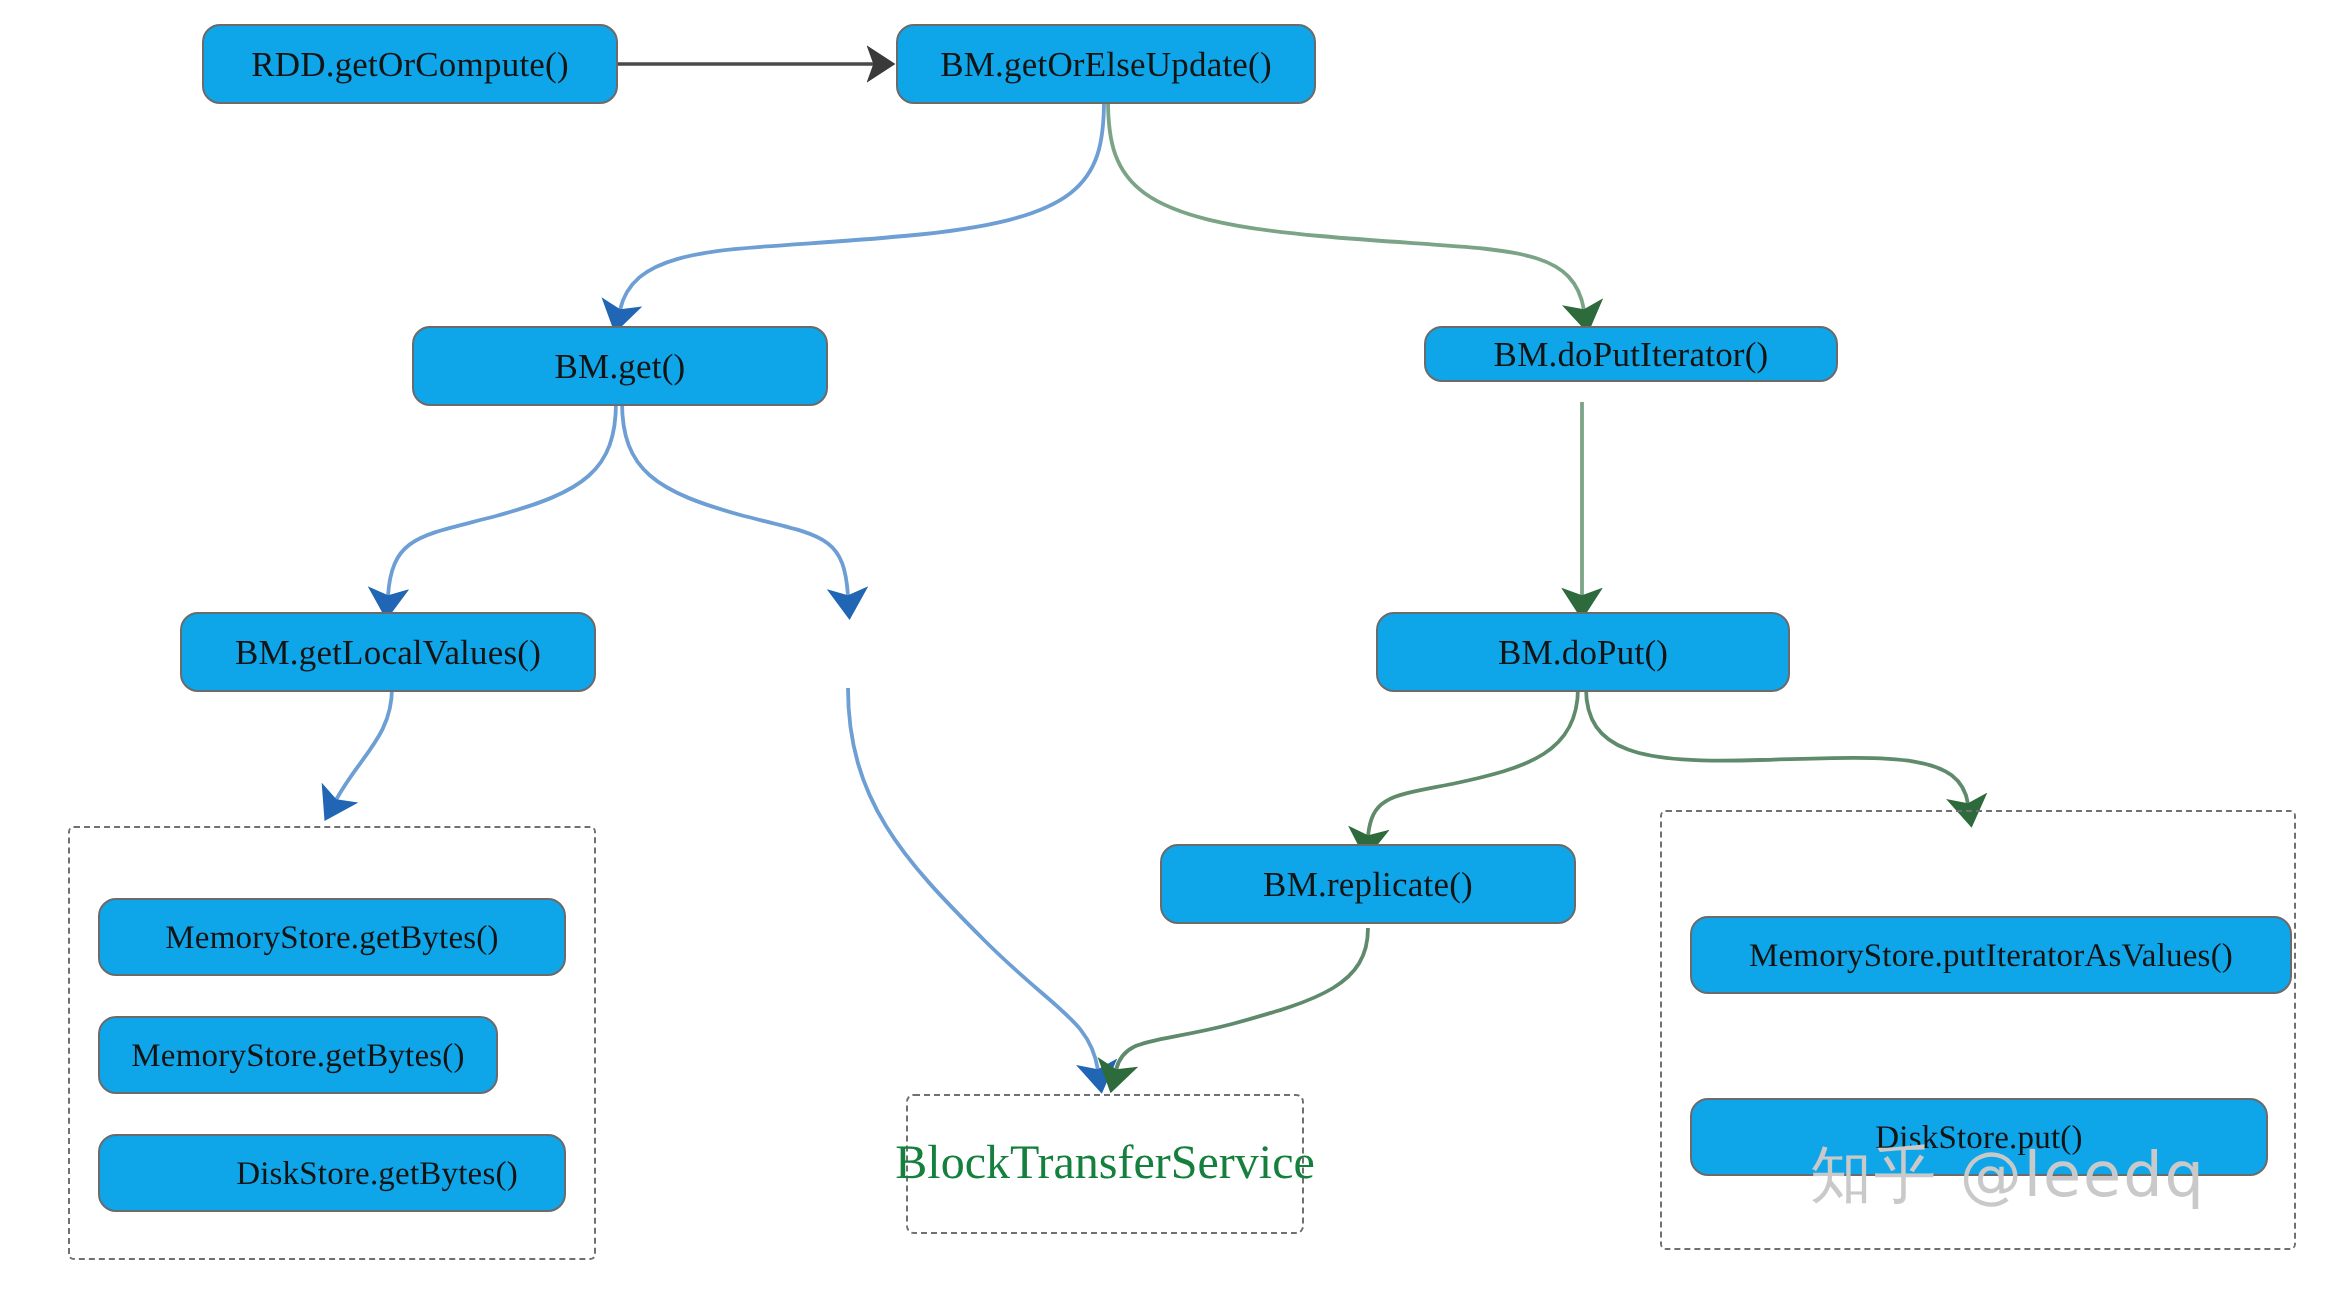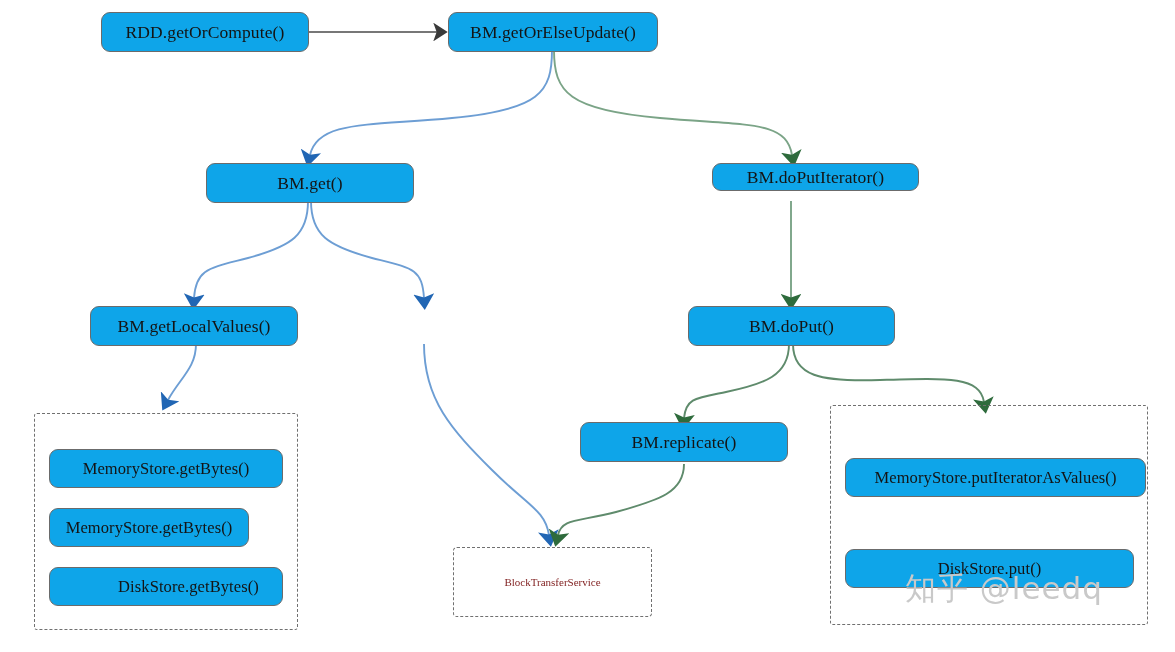--- a/index.html
+++ b/index.html
@@ -22,21 +22,21 @@
   .node.plain{font-size:17.5px;}
   .node.small{font-size:16.5px;}
 
   
   .group{
     position:absolute;box-sizing:border-box;
     border:1.7px dashed #707070;border-radius:3px;background:transparent;
   }
   .group.node-like{
     display:flex;align-items:center;justify-content:center;
-    border-radius:4px;color:#7f1d1d;font-size:11px;
+    border-radius:4px;color:#15803d;font-size:24px;
   }
 
   
   #watermark{
     position:absolute;left:905px;top:573px;
     font-family:"DejaVu Sans","Liberation Sans",sans-serif;
     font-size:31px;line-height:1;color:#c9c9c9;
     letter-spacing:1px;white-space:nowrap;user-select:none;
   }
 </style>

